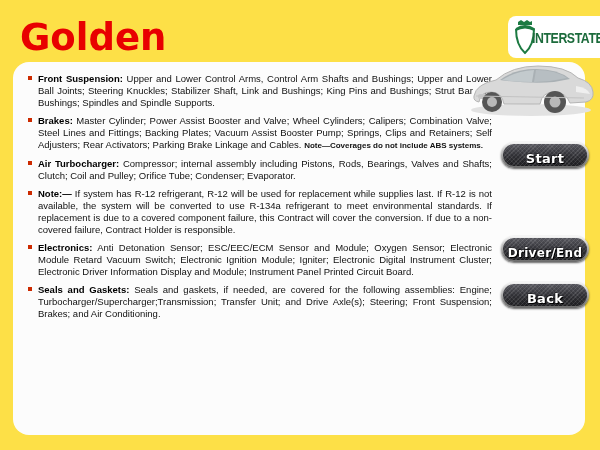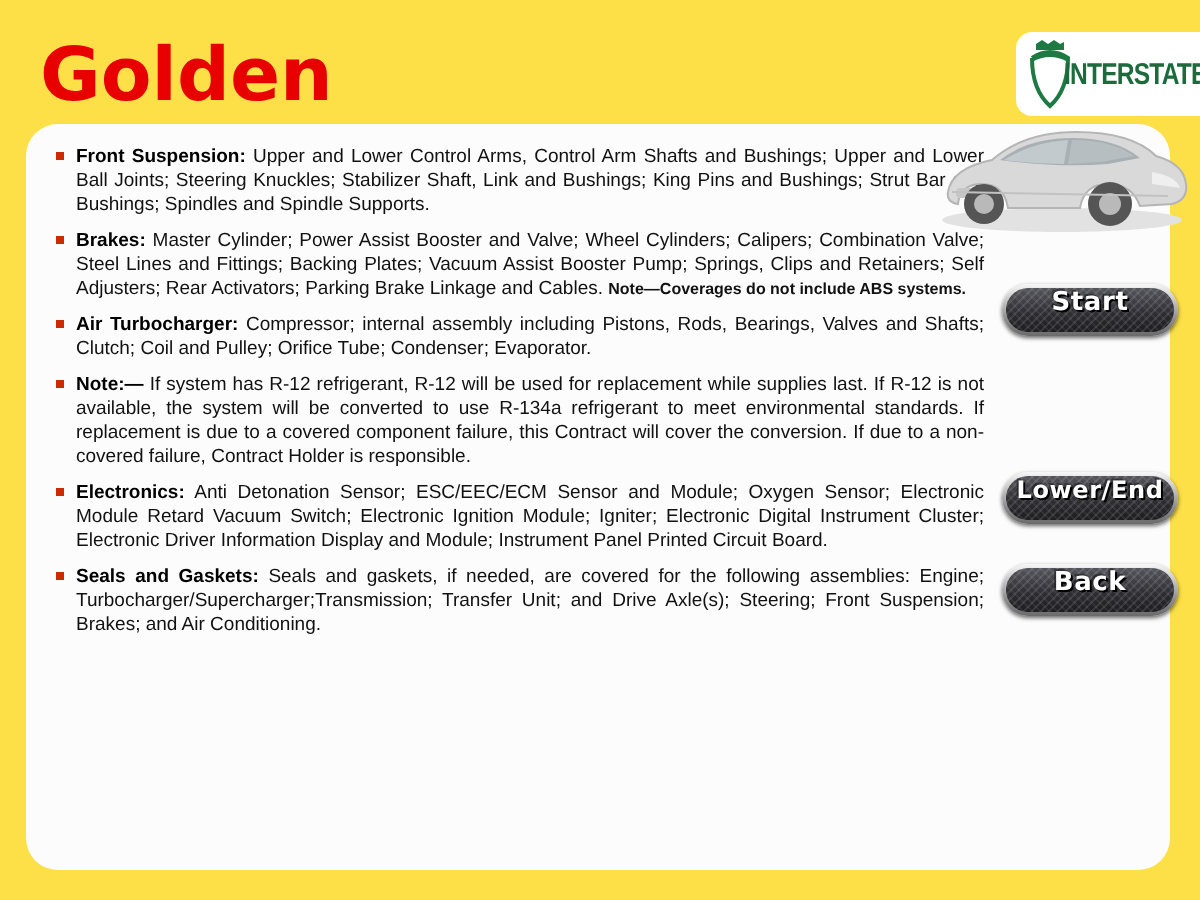--- a/index.html
+++ b/index.html
@@ -49,21 +49,21 @@
     border-radius:13px; padding:2px; box-sizing:border-box;
     background:linear-gradient(180deg,#f7f7f7 0%,#c9c9c9 30%,#8a8a8a 70%,#6b6b6b 100%);
     box-shadow:0 1px 2px rgba(0,0,0,0.6); cursor:pointer; border:0;
   }
   .nav-btn .btn-core {
     width:100%; height:100%; border-radius:11px;
     background:
       repeating-linear-gradient(135deg, rgba(255,255,255,0.10) 0 1px, rgba(0,0,0,0) 1px 3px),
       repeating-linear-gradient(45deg, rgba(255,255,255,0.06) 0 1px, rgba(0,0,0,0) 1px 3px),
       linear-gradient(180deg,#55555c 0%,#2e2e33 55%,#1d1d20 100%);
-    display:flex; align-items:flex-start; justify-content:center;
+    display:flex; align-items:flex-end; justify-content:center;
   }
   .nav-btn .btn-label {
     color:#ffffff; font-weight:bold; font-size:13px; letter-spacing:0.3px;
     font-family:"DejaVu Sans","Liberation Sans",sans-serif;
     text-shadow:1px 1px 0 #000, -1px -1px 0 rgba(0,0,0,0.4);
   }
   #btn-start     { top:142px; }
   #btn-coverages { top:189px; }
   #btn-quote-end { top:236px; }
   #btn-back      { top:282px; }
@@ -148,21 +148,21 @@
 
   <button class="nav-btn" id="btn-start">
     <span class="btn-core">
       <span class="btn-label">Start</span>
     </span>
   </button>
 
 
   <button class="nav-btn" id="btn-quote-end">
     <span class="btn-core">
-      <span class="btn-label">Lower/End</span>
+      <span class="btn-label">Driver/End</span>
     </span>
   </button>
 
   <button class="nav-btn" id="btn-back">
     <span class="btn-core">
       <span class="btn-label">Back</span>
     </span>
   </button>
 
 

